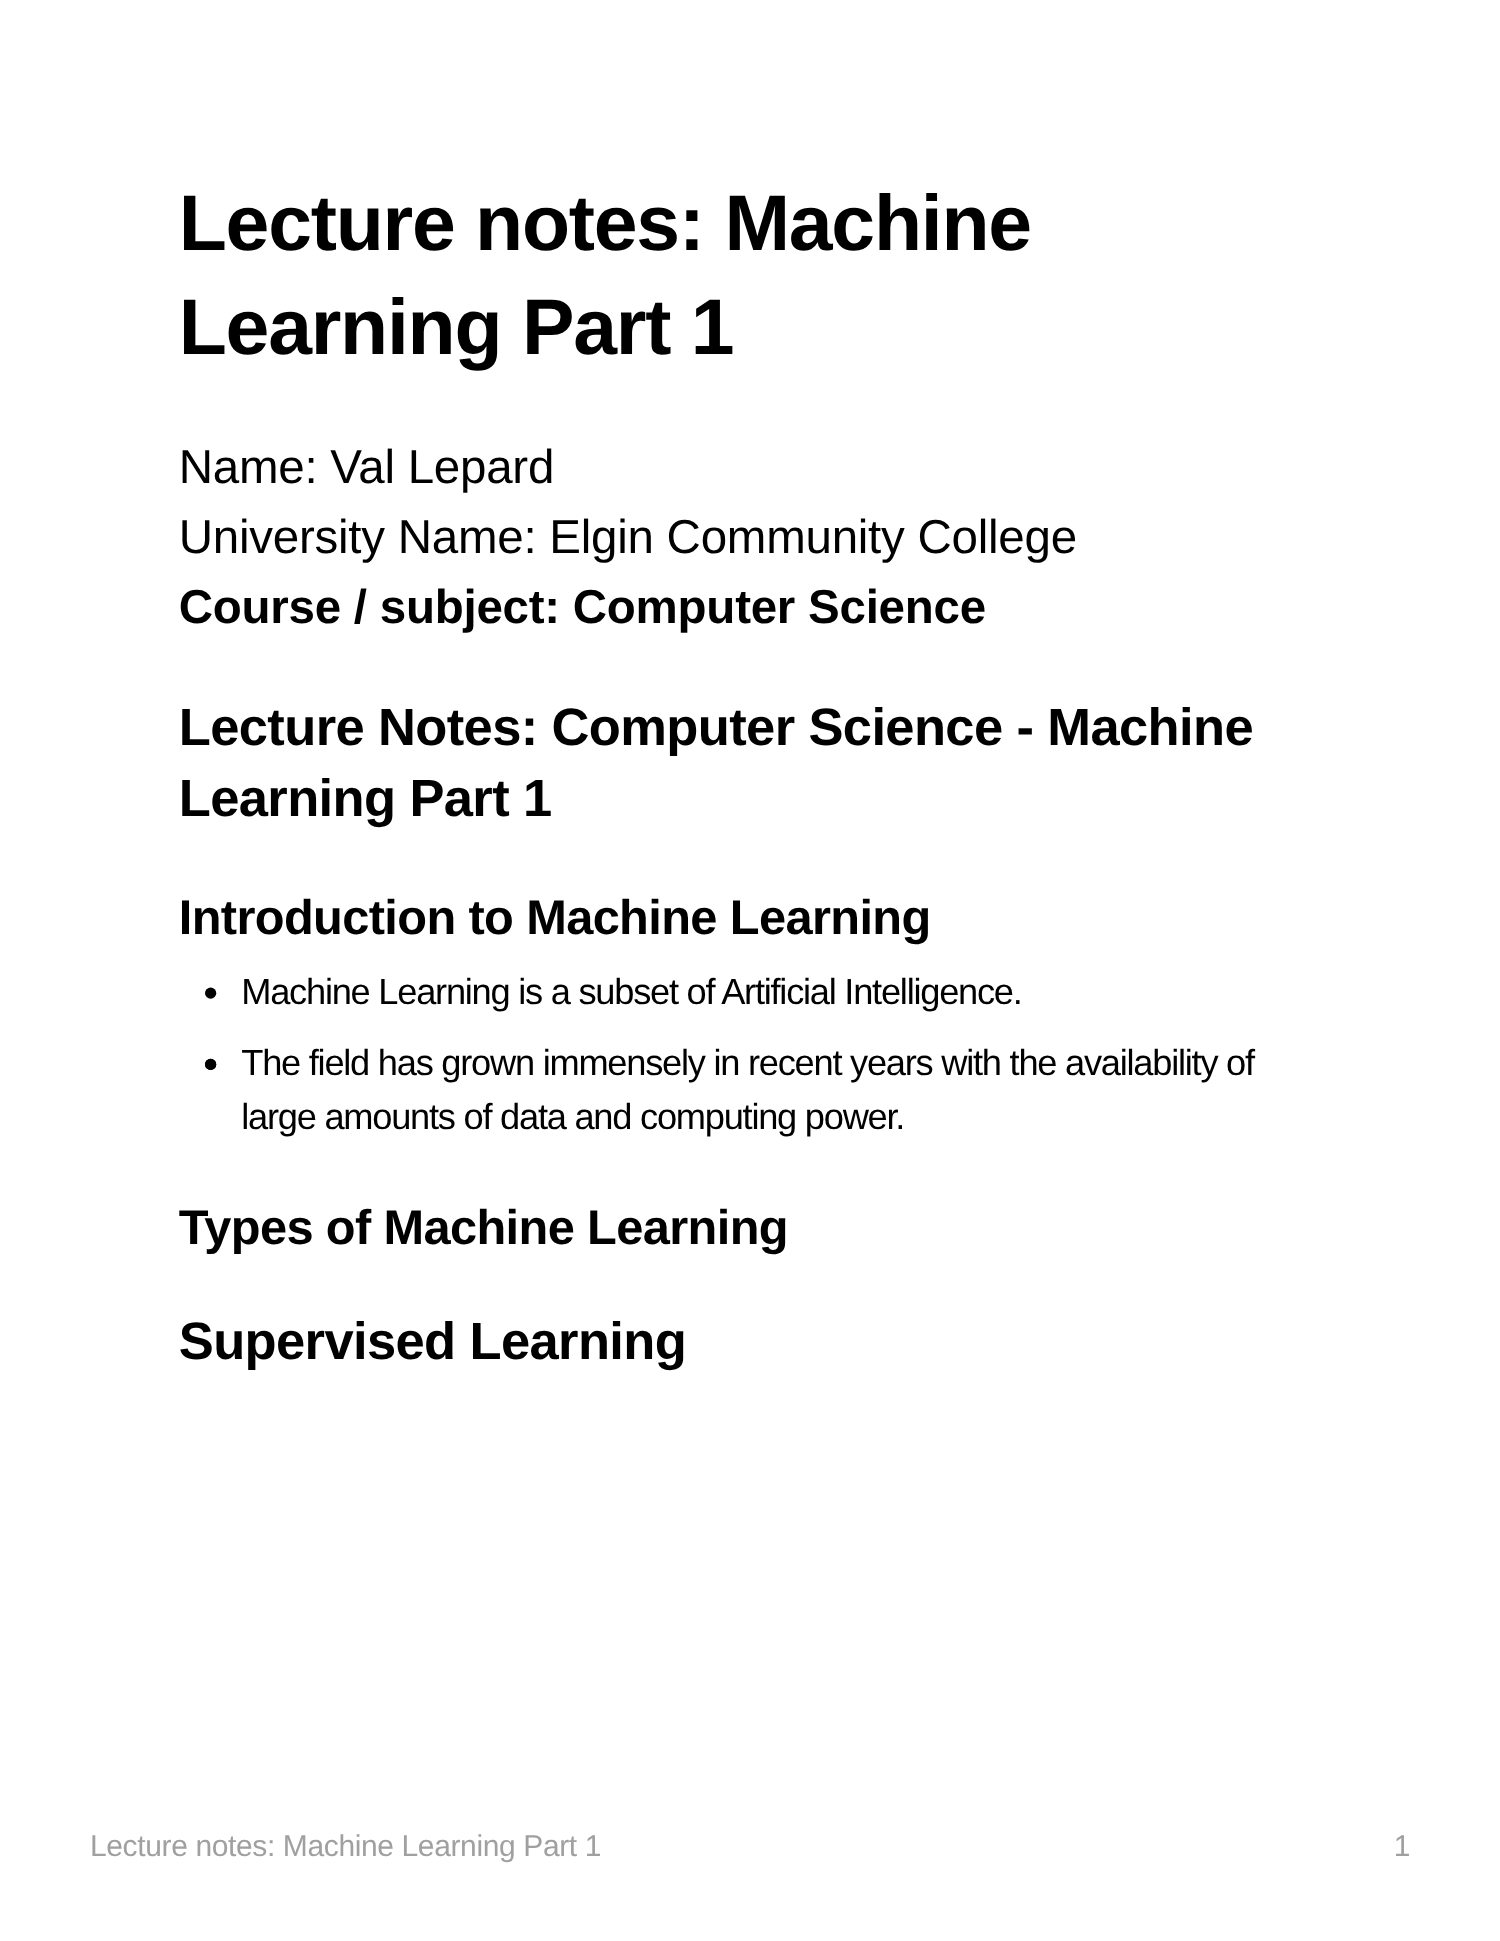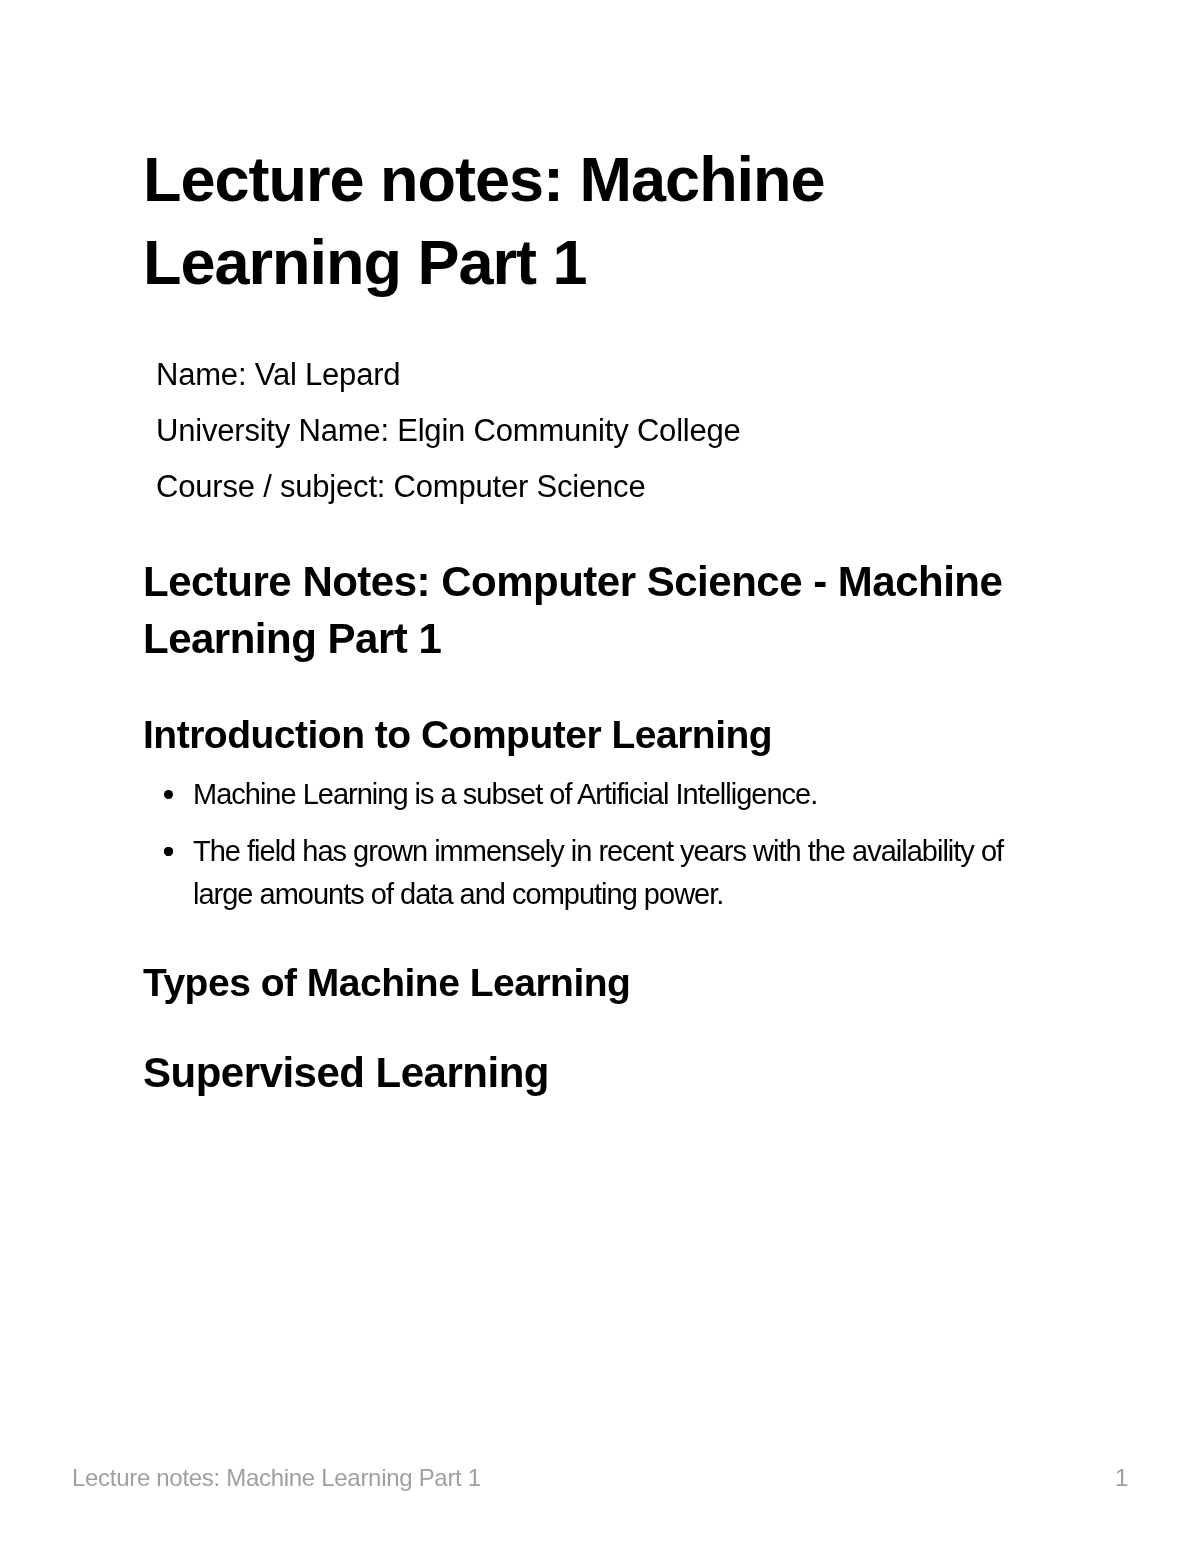--- a/index.html
+++ b/index.html
@@ -30,26 +30,26 @@
   }
   h1.doc-title {
     margin: 138px 0 0;
     font-size: 63px;
     line-height: 1.32;
     font-weight: 700;
     letter-spacing: -1px;
   }
   .meta { margin-top: 49px; }
   .meta p {
-    margin: 0 13px 13px;
-    font-size: 31px;
+    margin: 0 0 13px;
+    font-size: 38px;
     line-height: 43px;
     letter-spacing: -0.2px;
   }
-  .meta p:last-child { margin-bottom: 0; }
+  .meta p:last-child { margin-bottom: 0; font-weight: bold; }
   h2.section-title {
     margin: 46px 0 0;
     font-size: 42px;
     line-height: 1.35;
     font-weight: 700;
     letter-spacing: -0.5px;
   }
   h3.heading-md {
     margin: 42px 0 0;
     font-size: 39px;
@@ -110,21 +110,21 @@
     <h1 class="doc-title">Lecture notes: Machine Learning Part 1</h1>
 
     <div class="meta">
       <p>Name: Val Lepard</p>
       <p>University Name: Elgin Community College</p>
       <p>Course / subject: Computer Science</p>
     </div>
 
     <h2 class="section-title">Lecture Notes: Computer Science - Machine Learning Part 1</h2>
 
-    <h3 class="heading-md">Introduction to Computer Learning</h3>
+    <h3 class="heading-md">Introduction to Machine Learning</h3>
 
     <ul class="bullets">
       <li>
         <span class="dot"></span>
         <span>Machine Learning is a subset of Artificial Intelligence.</span>
       </li>
       <li>
         <span class="dot"></span>
       </li>
       <li>

